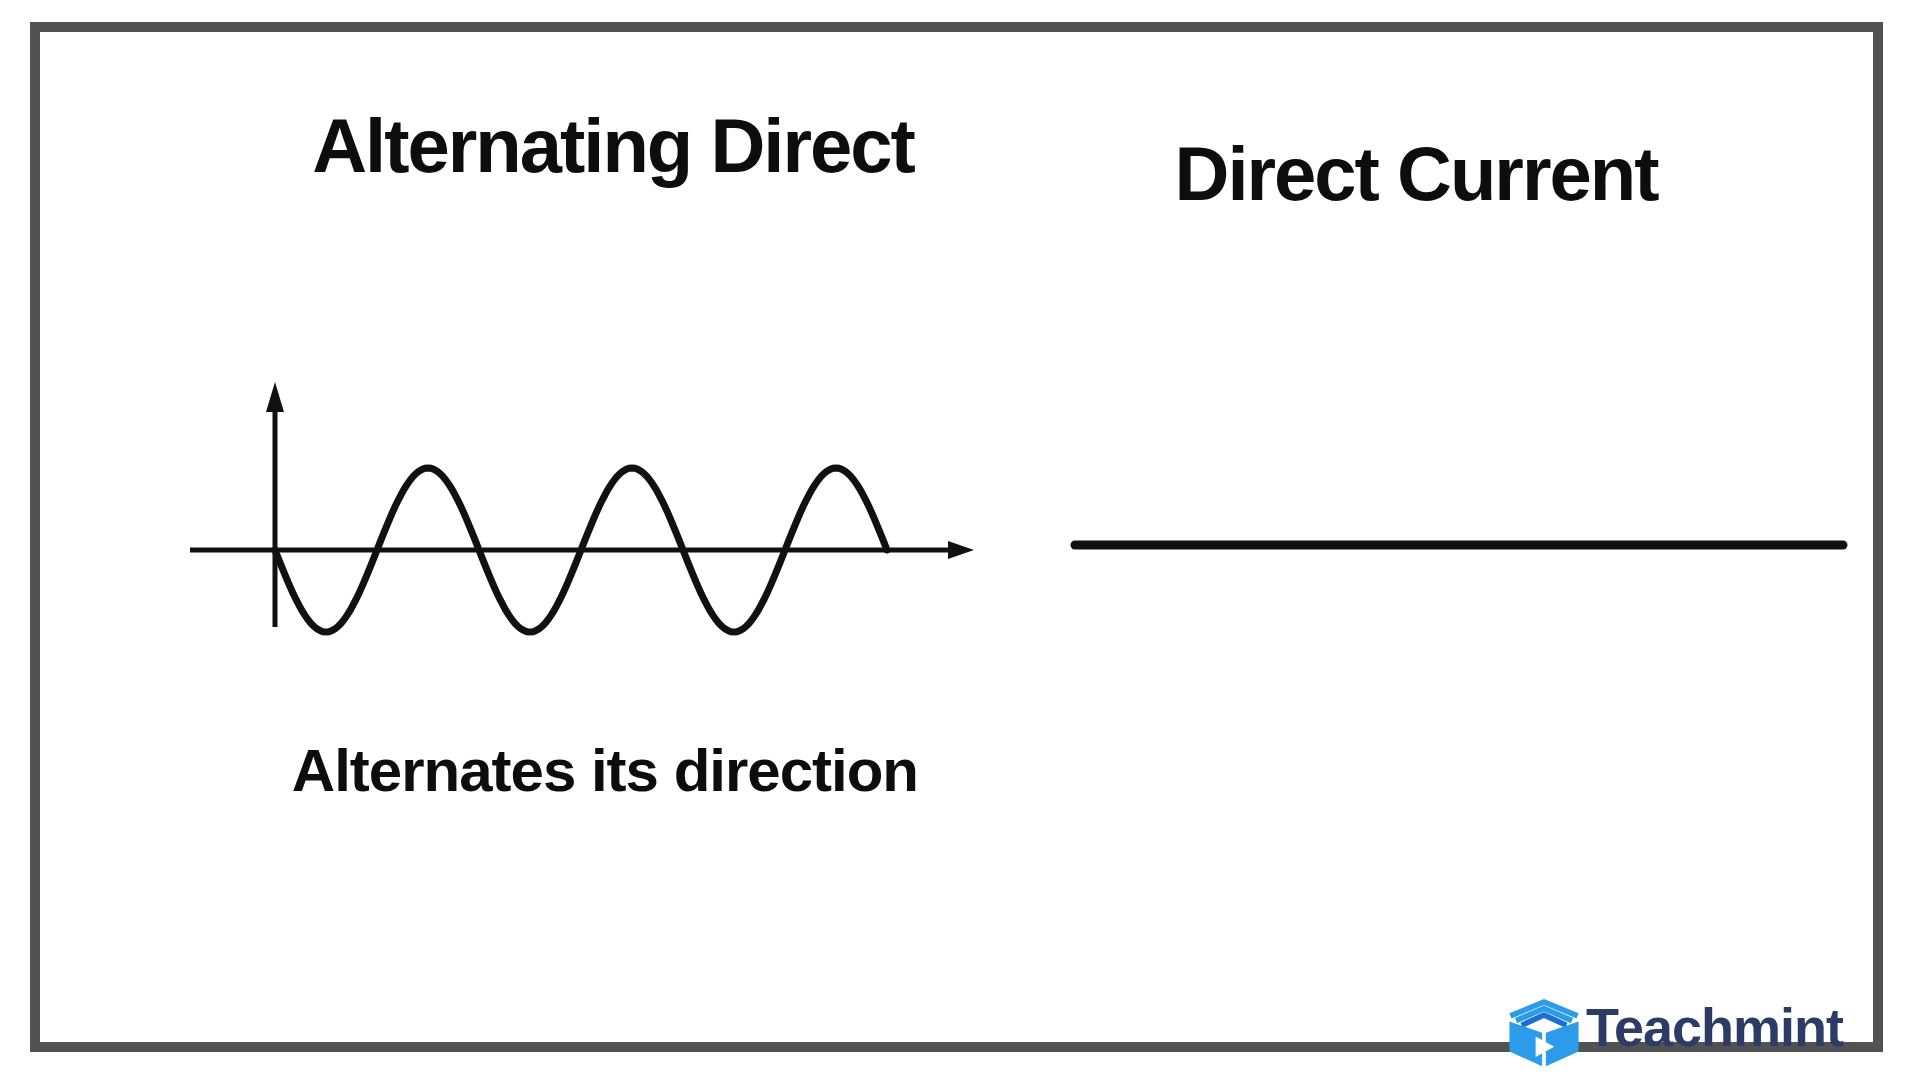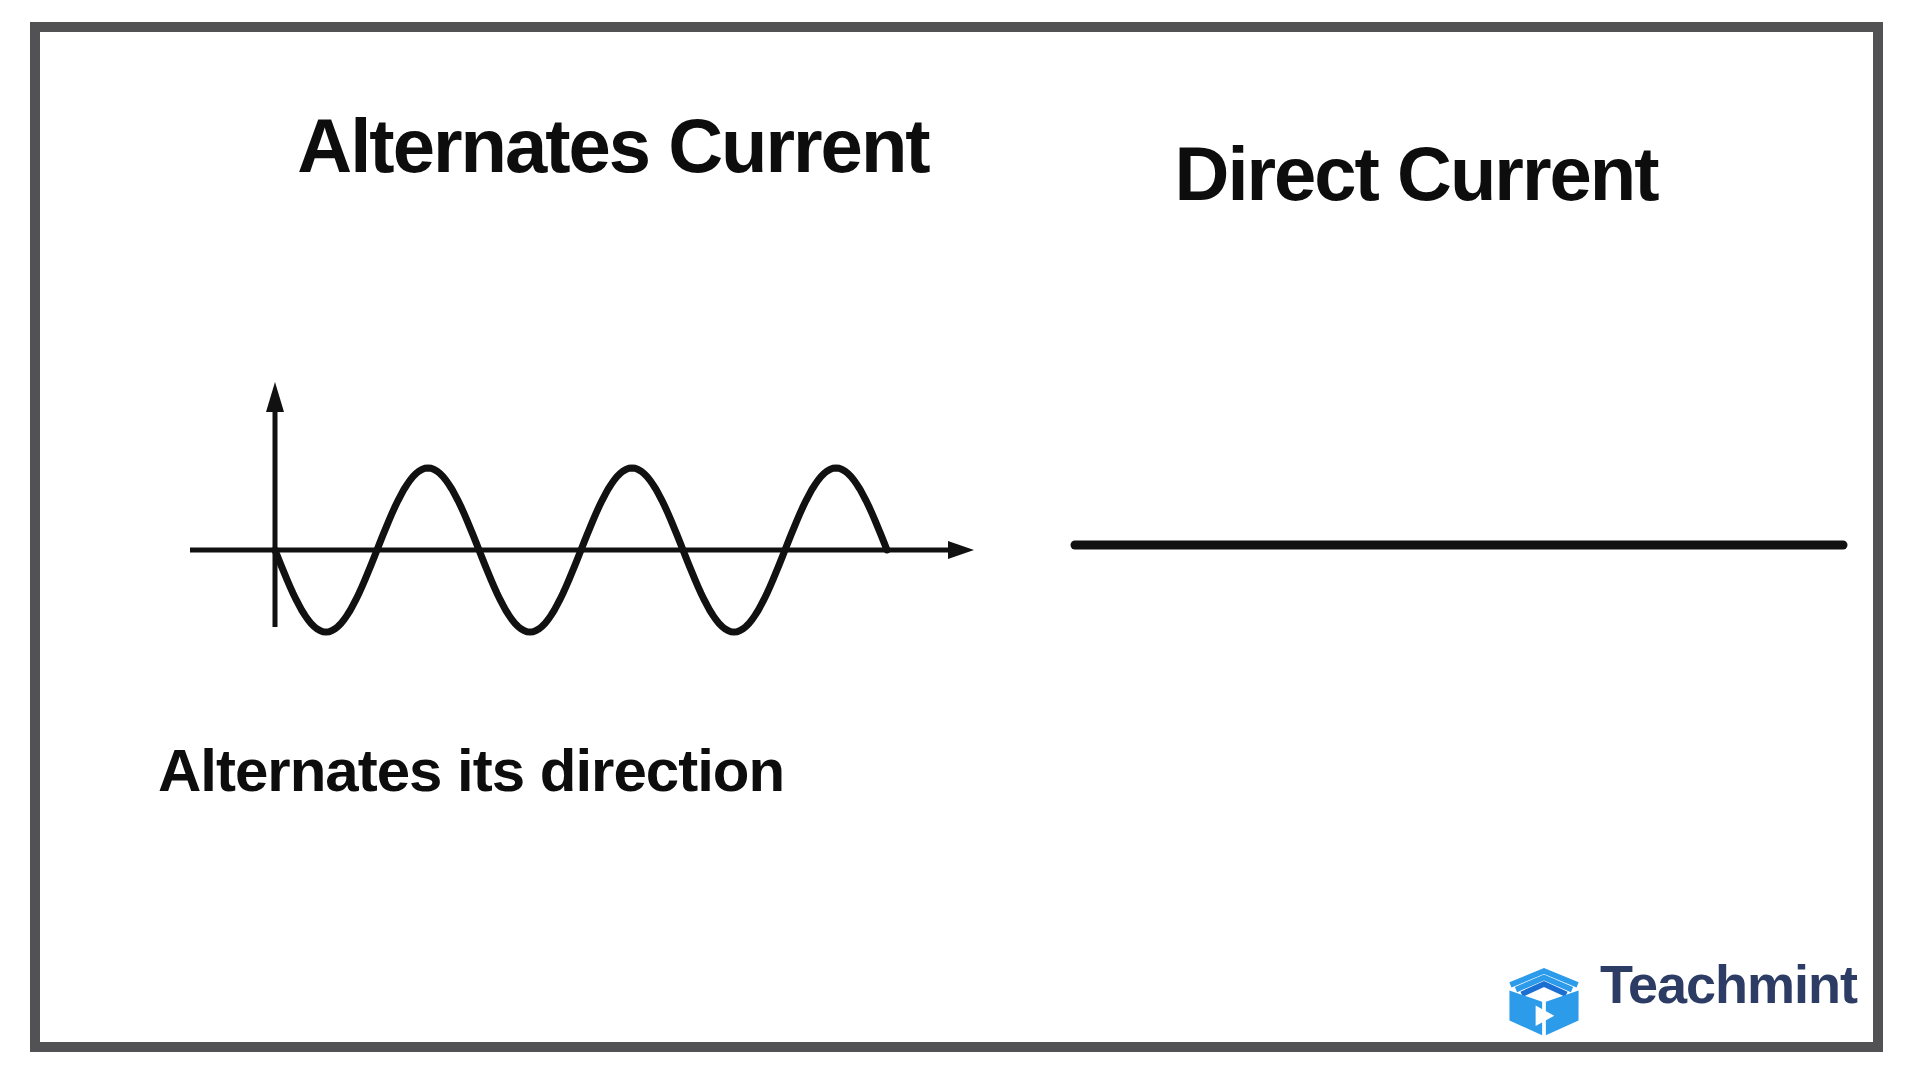--- a/index.html
+++ b/index.html
@@ -15,43 +15,43 @@
     position:absolute;top:108px;width:760px;text-align:center;
     font-size:76px;font-weight:700;letter-spacing:-2px;line-height:1;
     white-space:nowrap;color:#0d0d0d;
   }
   .heading.left{left:233px;}
   .heading.right{left:1036px;margin-top:28px;}
   .figure{position:absolute;}
   #ac-figure{left:150px;top:360px;width:850px;height:300px;}
   #dc-figure{left:1060px;top:520px;width:800px;height:50px;}
   .caption{
-    position:absolute;top:729px;text-align:left;font-size:60px;
+    position:absolute;top:729px;text-align:right;font-size:60px;
     font-weight:700;letter-spacing:-1px;line-height:84px;color:#0d0d0d;
   }
   .caption.left{left:158px;width:760px;}
   .caption.right{left:1057px;width:800px;}
   .caption div{white-space:nowrap;}
   .logo{
-    position:absolute;left:1502px;top:957px;display:flex;gap:14px;
+    position:absolute;left:1502px;top:988px;display:flex;align-items:center;
   }
   .logo .wordmark{
     font-size:54px;font-weight:700;letter-spacing:-1px;color:#2C3C64;line-height:1;
     padding-bottom:4px;
   }
   .logo svg{display:block;}
 </style>
 </head>
 <body>
 
 <div class="canvas">
 
   <div class="frame" style="border-color: rgb(82, 82, 85);"></div>
 
-  <div class="heading left">Alternates Current</div>
+  <div class="heading left">Alternating Direct</div>
   <div class="heading right">Direct Current</div>
 
   <svg id="ac-figure" class="figure" viewBox="0 0 850 300">
     <line id="ac-xaxis" x1="40" y1="190" x2="800" y2="190" stroke="#111111" stroke-width="5"></line>
     <polygon id="ac-xarrow" points="798,181 798,199 824,190" fill="#111111"></polygon>
     <line id="ac-yaxis" x1="125" y1="267" x2="125" y2="50" stroke="#111111" stroke-width="5"></line>
     <polygon id="ac-yarrow" points="116,52 134,52 125,22" fill="#111111"></polygon>
     <path id="ac-wave" fill="none" d="M 125 190 L 128.0 197.6 L 131.0 205.1 L 134.0 212.4 L 137.0 219.6 L 140.0 226.6 L 143.0 233.2 L 146.0 239.4 L 149.0 245.2 L 152.0 250.6 L 155.0 255.4 L 158.0 259.7 L 161.0 263.4 L 164.0 266.5 L 167.0 268.9 L 170.0 270.6 L 173.0 271.7 L 176.0 272.0 L 179.0 271.7 L 182.0 270.6 L 185.0 268.9 L 188.0 266.5 L 191.0 263.4 L 194.0 259.7 L 197.0 255.4 L 200.0 250.6 L 203.0 245.2 L 206.0 239.4 L 209.0 233.2 L 212.0 226.6 L 215.0 219.6 L 218.0 212.4 L 221.0 205.1 L 224.0 197.6 L 227.0 190.0 L 230.0 182.4 L 233.0 174.9 L 236.0 167.6 L 239.0 160.4 L 242.0 153.4 L 245.0 146.8 L 248.0 140.6 L 251.0 134.8 L 254.0 129.4 L 257.0 124.6 L 260.0 120.3 L 263.0 116.6 L 266.0 113.5 L 269.0 111.1 L 272.0 109.4 L 275.0 108.3 L 278.0 108.0 L 281.0 108.3 L 284.0 109.4 L 287.0 111.1 L 290.0 113.5 L 293.0 116.6 L 296.0 120.3 L 299.0 124.6 L 302.0 129.4 L 305.0 134.8 L 308.0 140.6 L 311.0 146.8 L 314.0 153.4 L 317.0 160.4 L 320.0 167.6 L 323.0 174.9 L 326.0 182.4 L 329.0 190.0 L 332.0 197.6 L 335.0 205.1 L 338.0 212.4 L 341.0 219.6 L 344.0 226.6 L 347.0 233.2 L 350.0 239.4 L 353.0 245.2 L 356.0 250.6 L 359.0 255.4 L 362.0 259.7 L 365.0 263.4 L 368.0 266.5 L 371.0 268.9 L 374.0 270.6 L 377.0 271.7 L 380.0 272.0 L 383.0 271.7 L 386.0 270.6 L 389.0 268.9 L 392.0 266.5 L 395.0 263.4 L 398.0 259.7 L 401.0 255.4 L 404.0 250.6 L 407.0 245.2 L 410.0 239.4 L 413.0 233.2 L 416.0 226.6 L 419.0 219.6 L 422.0 212.4 L 425.0 205.1 L 428.0 197.6 L 431.0 190.0 L 434.0 182.4 L 437.0 174.9 L 440.0 167.6 L 443.0 160.4 L 446.0 153.4 L 449.0 146.8 L 452.0 140.6 L 455.0 134.8 L 458.0 129.4 L 461.0 124.6 L 464.0 120.3 L 467.0 116.6 L 470.0 113.5 L 473.0 111.1 L 476.0 109.4 L 479.0 108.3 L 482.0 108.0 L 485.0 108.3 L 488.0 109.4 L 491.0 111.1 L 494.0 113.5 L 497.0 116.6 L 500.0 120.3 L 503.0 124.6 L 506.0 129.4 L 509.0 134.8 L 512.0 140.6 L 515.0 146.8 L 518.0 153.4 L 521.0 160.4 L 524.0 167.6 L 527.0 174.9 L 530.0 182.4 L 533.0 190.0 L 536.0 197.6 L 539.0 205.1 L 542.0 212.4 L 545.0 219.6 L 548.0 226.6 L 551.0 233.2 L 554.0 239.4 L 557.0 245.2 L 560.0 250.6 L 563.0 255.4 L 566.0 259.7 L 569.0 263.4 L 572.0 266.5 L 575.0 268.9 L 578.0 270.6 L 581.0 271.7 L 584.0 272.0 L 587.0 271.7 L 590.0 270.6 L 593.0 268.9 L 596.0 266.5 L 599.0 263.4 L 602.0 259.7 L 605.0 255.4 L 608.0 250.6 L 611.0 245.2 L 614.0 239.4 L 617.0 233.2 L 620.0 226.6 L 623.0 219.6 L 626.0 212.4 L 629.0 205.1 L 632.0 197.6 L 635.0 190.0 L 638.0 182.4 L 641.0 174.9 L 644.0 167.6 L 647.0 160.4 L 650.0 153.4 L 653.0 146.8 L 656.0 140.6 L 659.0 134.8 L 662.0 129.4 L 665.0 124.6 L 668.0 120.3 L 671.0 116.6 L 674.0 113.5 L 677.0 111.1 L 680.0 109.4 L 683.0 108.3 L 686.0 108.0 L 689.0 108.3 L 692.0 109.4 L 695.0 111.1 L 698.0 113.5 L 701.0 116.6 L 704.0 120.3 L 707.0 124.6 L 710.0 129.4 L 713.0 134.8 L 716.0 140.6 L 719.0 146.8 L 722.0 153.4 L 725.0 160.4 L 728.0 167.6 L 731.0 174.9 L 734.0 182.4 L 737.0 190.0" stroke="#111111" stroke-width="7" stroke-linecap="round"></path>
   </svg>
 

